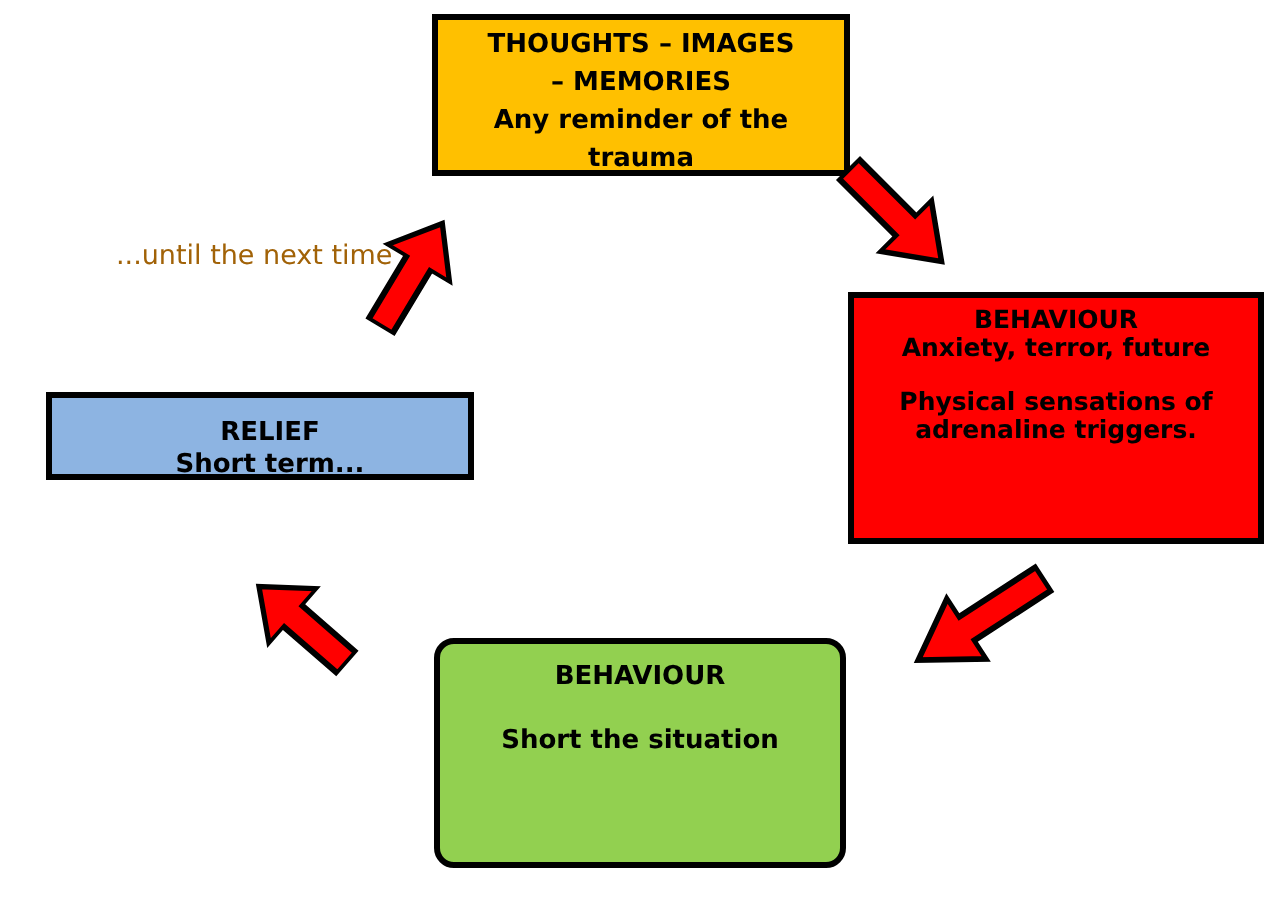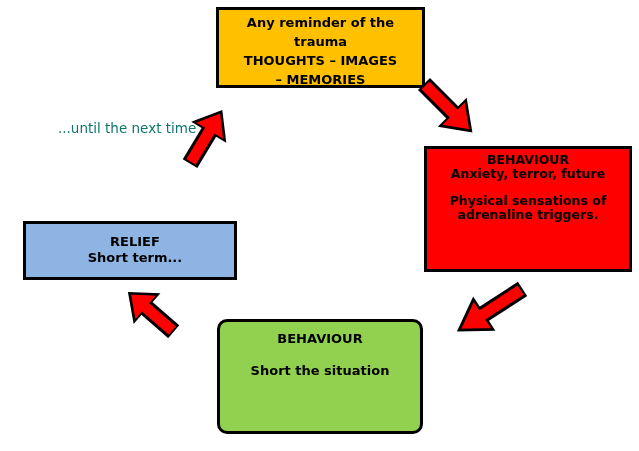--- a/index.html
+++ b/index.html
@@ -32,50 +32,50 @@
   }
   .box-feelings p { margin: 13px 0 0 0; }
   .box-feelings p.first { margin-top: 0; }
   .box-behaviour {
     left: 217px; top: 319px; width: 206px; height: 115px;
     font-size: 13px; line-height: 16px;
     padding: 9px 14px 0 14px;
   }
   .box-behaviour p { margin: 16px 0 0 0; }
   .box-relief {
-    left: 23px; top: 221px; width: 214px; height: 59px;
+    left: 23px; top: 196px; width: 214px; height: 44px;
     font-size: 13px; line-height: 16px;
     padding: 10px 0 0 10px;
   }
   .note {
     position: absolute;
     left: 58px; top: 120px;
     font-size: 13.5px;
     font-weight: normal;
-    color: #0f766e;
+    color: #a16207;
     white-space: nowrap;
   }
   .arrow {
     position: absolute;
     height: 44px;
   }
   .arrow svg { display: block; width: 100%; height: 100%; }
   .arrow-1 { left: 413px; top: 86px;  width: 70px; transform: rotate(45deg); }
   .arrow-2 { left: 450px; top: 288px; width: 80px; transform: rotate(147deg); }
   .arrow-3 { left: 120px; top: 290px; width: 62px; transform: rotate(-139deg); }
   .arrow-4 { left: 174px; top: 115px; width: 64px; transform: rotate(-59deg); }
 </style>
 </head>
 <body>
 
 <div class="canvas">
 
   <div class="box box-thoughts" style="background: rgb(255, 192, 0);">
+    <div>THOUGHTS – IMAGES – MEMORIES</div>
     <div>Any reminder of the trauma</div>
-    <div>THOUGHTS – IMAGES – MEMORIES</div>
   </div>
 
   <div class="box box-feelings" style="background: rgb(255, 0, 0);">
     <div>BEHAVIOUR</div>
     <p class="first">Anxiety, terror, future</p>
     <p>Physical sensations of adrenaline triggers.</p>
   </div>
 
   <div class="box box-behaviour" style="background: rgb(146, 208, 80); border-radius: 10px;">
     <div>BEHAVIOUR</div>

